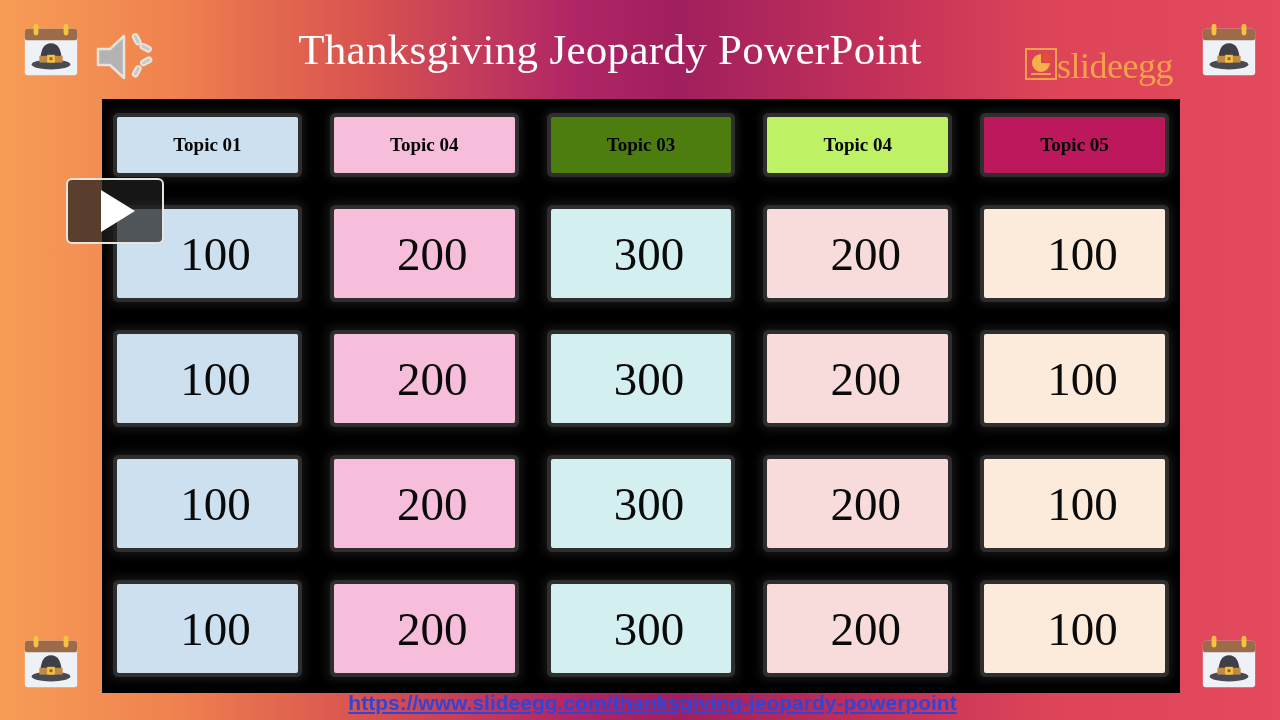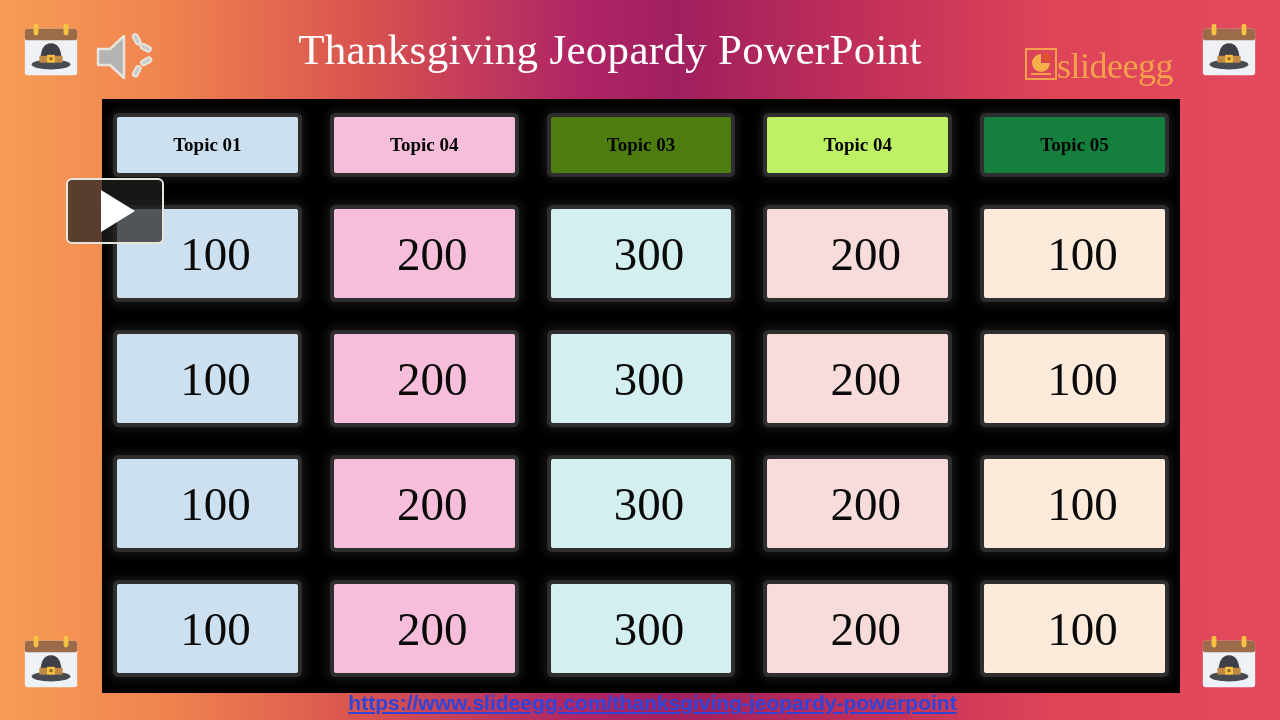--- a/index.html
+++ b/index.html
@@ -255,21 +255,21 @@
     <rect x="30.5" y="39.5" width="3" height="3" fill="#8a6320"></rect>
   </svg>
 </span>
 
 <div id="board">
   <div id="grid">
       <div class="topic-cell" style="background: rgb(204, 224, 239);">Topic 01</div>
       <div class="topic-cell" style="background: rgb(247, 190, 219);">Topic 04</div>
       <div class="topic-cell" style="background: #4d7c0f;">Topic 03</div>
       <div class="topic-cell" style="background: #bef264;">Topic 04</div>
-      <div class="topic-cell" style="background: #15803d;">Topic 05</div>
+      <div class="topic-cell" style="background: #be185d;">Topic 05</div>
       <div class="value-cell" style="background: rgb(204, 224, 239);">100</div>
       <div class="value-cell" style="background: rgb(247, 190, 219);">200</div>
       <div class="value-cell" style="background: rgb(212, 239, 240);">300</div>
       <div class="value-cell" style="background: rgb(248, 220, 220);">200</div>
       <div class="value-cell" style="background: rgb(252, 234, 218);">100</div>
       <div class="value-cell" style="background: rgb(204, 224, 239);">100</div>
       <div class="value-cell" style="background: rgb(247, 190, 219);">200</div>
       <div class="value-cell" style="background: rgb(212, 239, 240);">300</div>
       <div class="value-cell" style="background: rgb(248, 220, 220);">200</div>
       <div class="value-cell" style="background: rgb(252, 234, 218);">100</div>

